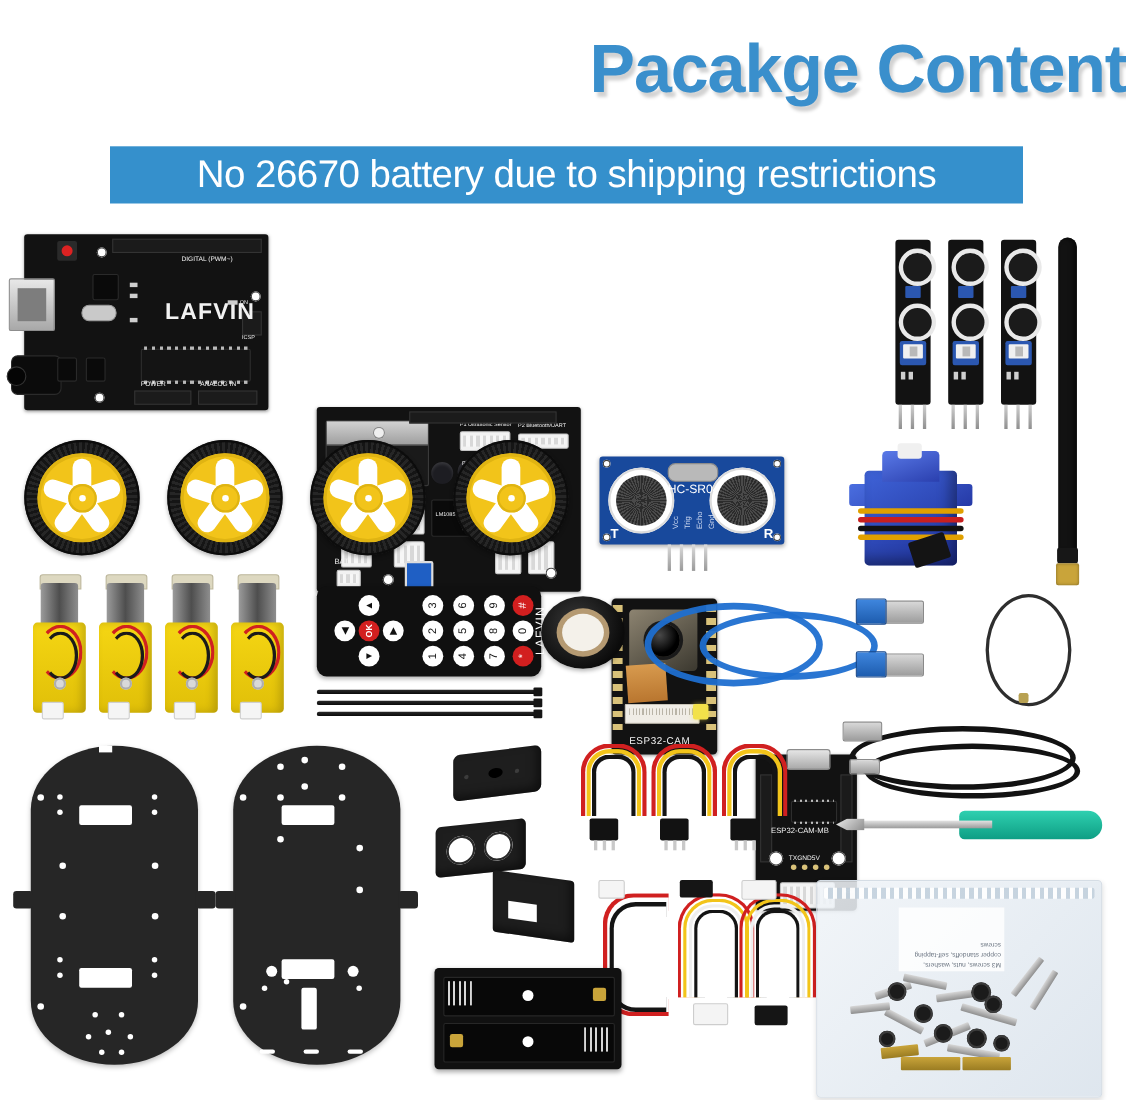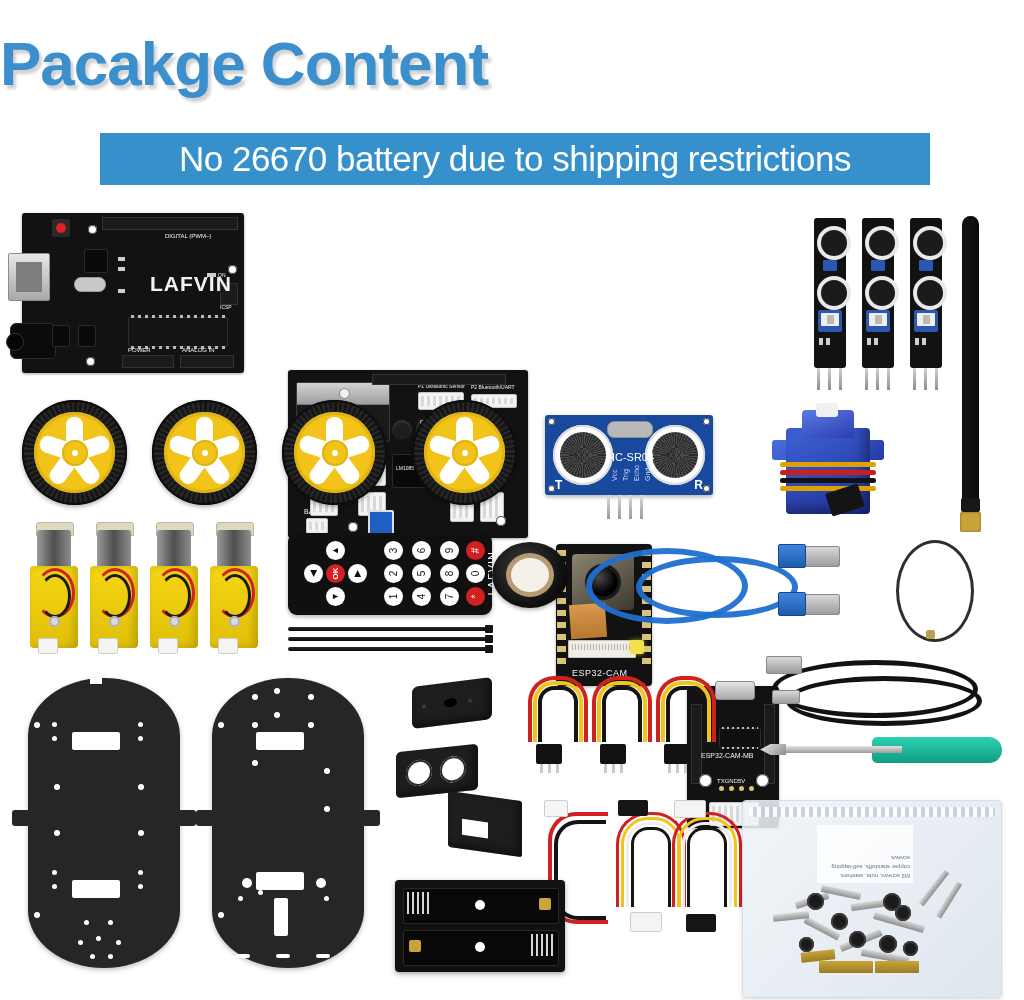--- a/index.html
+++ b/index.html
@@ -1,20 +1,20 @@
 <!DOCTYPE html>
 <html><head>
 <meta charset="utf-8">
 <style>
   html,body{margin:0;padding:0;background:#fff;}
   body{width:1024px;height:1000px;position:relative;overflow:hidden;
        font-family:"Liberation Sans",sans-serif;}
 
   
-  .title{position:absolute;left:0;top:28px;width:1024px;text-align:left;
+  .title{position:absolute;left:0;top:28px;width:1024px;text-align:right;
          font-size:62px;font-weight:bold;color:#3a8fcc;letter-spacing:-1px;
          text-shadow:3px 4px 3px rgba(0,0,0,.18);}
   .banner{position:absolute;left:100px;top:133px;width:830px;height:52px;
           background:#3590cc;color:#fff;font-size:35px;line-height:52px;
           text-align:center;letter-spacing:-.5px;}
 
   
   .part{position:absolute;}
 
   
@@ -475,21 +475,21 @@
       <b style="transform:rotate(216deg)"></b>
     <b style="transform:rotate(288deg)"></b>
   </div>
   <div class="hub"></div>
 </div>
 
 <div class="part" id="ultrasonic">
   <div class="us-can" style="left:8px;"></div>
   <div class="us-can" style="right:8px;"></div>
   <div class="us-xtal"></div>
-  <div class="us-lbl" style="left:62px;top:36px;font-size:11px;">HC-SR04</div>
+  <div class="us-lbl" style="left:62px;top:24px;font-size:11px;">HC-SR04</div>
   <div class="us-lbl" style="left:10px;bottom:3px;font-size:12px;font-weight:bold;">T</div>
   <div class="us-lbl" style="right:10px;bottom:3px;font-size:12px;font-weight:bold;">R</div>
   <div class="us-pinlbl" style="left:66px;top:66px;">Vcc</div>
   <div class="us-pinlbl" style="left:77px;top:66px;">Trig</div>
   <div class="us-pinlbl" style="left:88px;top:66px;">Echo</div>
   <div class="us-pinlbl" style="left:99px;top:66px;">Gnd</div>
   <div class="us-pins">
     <i style="left:0"></i>
       <i style="left:11px"></i>
       <i style="left:22px"></i>

